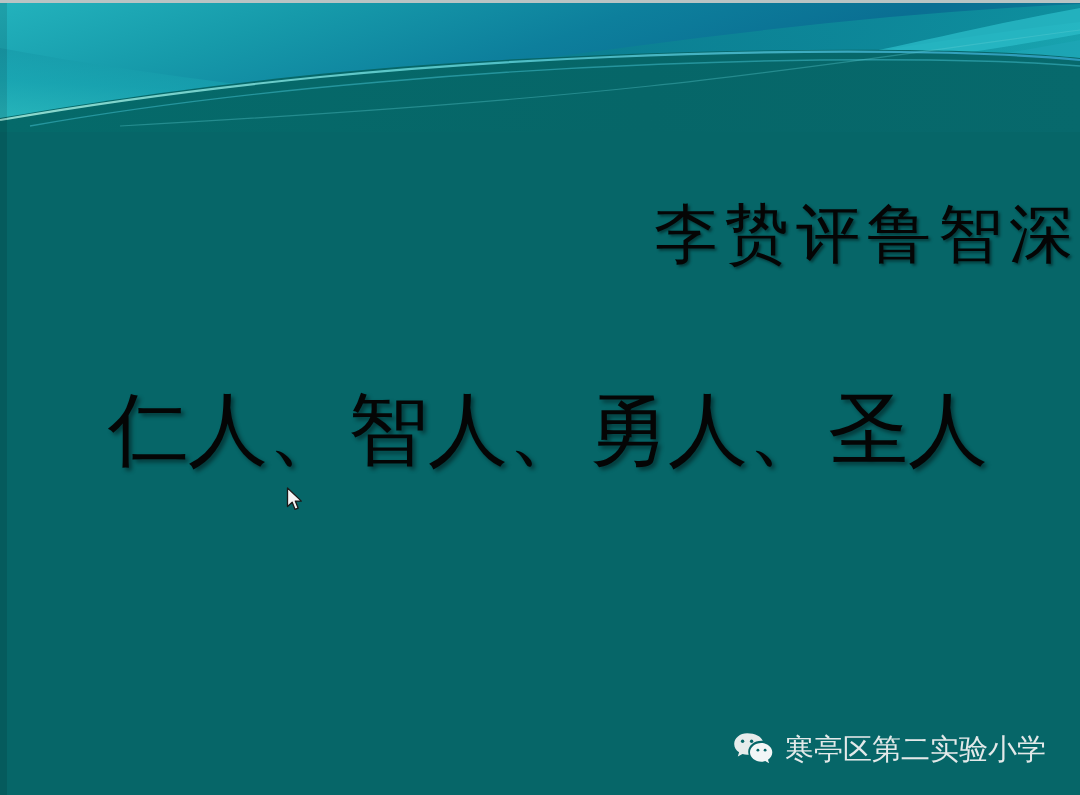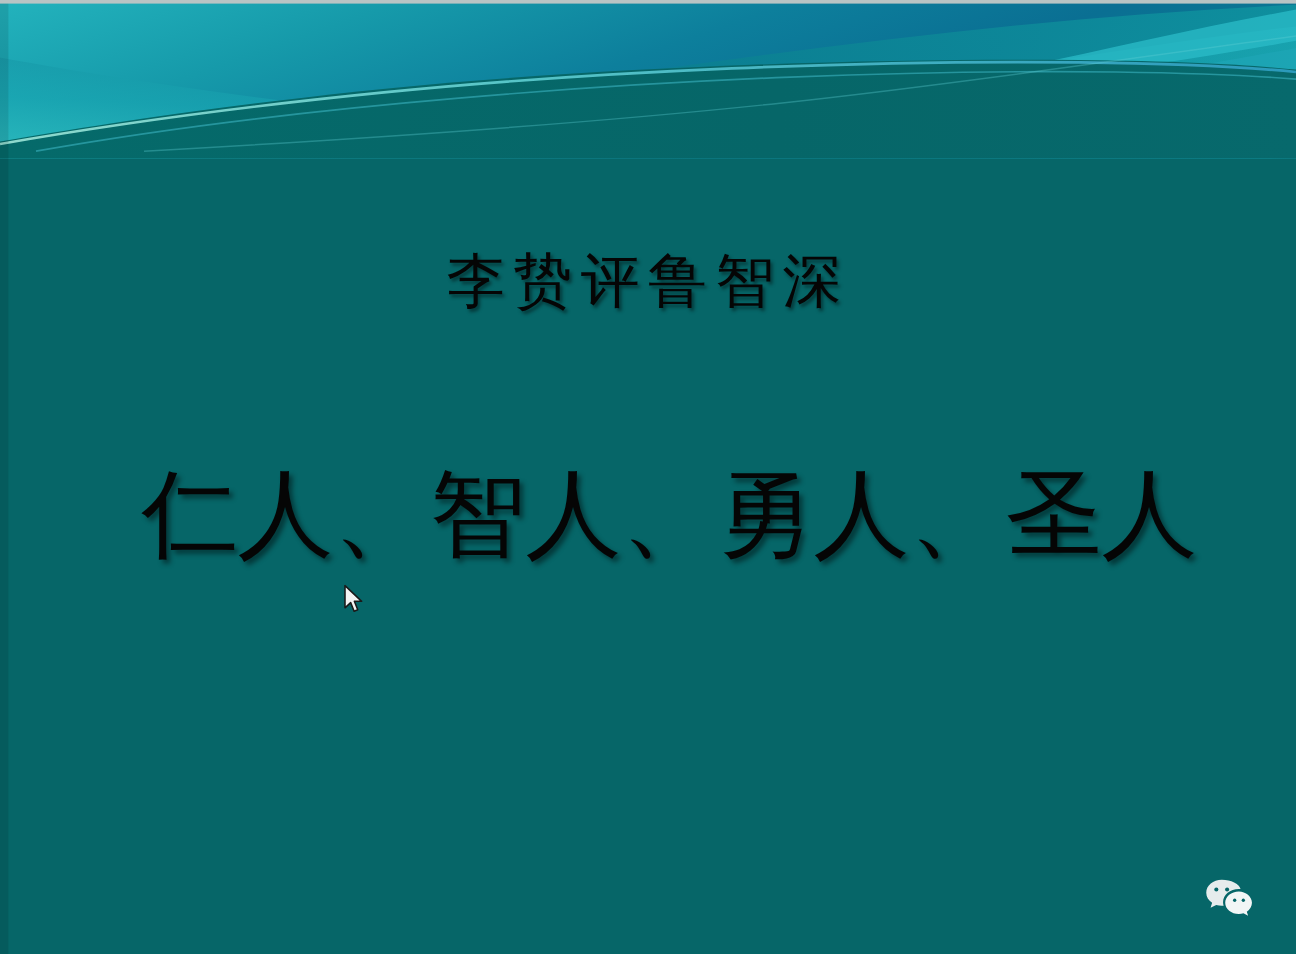--- a/index.html
+++ b/index.html
@@ -55,44 +55,43 @@
     width: 1080px;
     height: 132px;
   }
 
   
   #title-line {
     position: absolute;
     left: 0;
     top: 192px;
     width: 1080px;
-    text-align: center;
+    text-align: right;
     z-index: 20;
     color: #050505;
-    font-size: 49px;
+    font-size: 64px;
     line-height: 86px;
     letter-spacing: 7px;
     font-weight: 400;
     white-space: nowrap;
     text-shadow: 2px 2px 3px rgba(0, 0, 0, 0.45);
   }
 
   #body-block {
     position: absolute;
     left: 108px;
     top: 382px;
     width: 900px;
     z-index: 20;
     color: #050505;
     font-size: 80px;
     line-height: 96px;
     font-weight: 400;
     white-space: nowrap;
     text-shadow: 3px 3px 4px rgba(0, 0, 0, 0.45);
-    text-align: center;
   }
   .body-line { display: block; }
 
   
   #watermark {
     position: absolute;
     right: 34px;
     bottom: 28px;
     z-index: 25;
     display: flex;
@@ -198,20 +197,21 @@
                  0 -6.1 5.9 -11.0 13.2 -11.0 0.5 0 1.0 0 1.4 0.1 C28.5 5.6 22.0 2.2 14.2 2.2 Z" fill="#e6ecec"></path>
         <circle cx="9.6" cy="10.3" r="1.7" fill="#066668"></circle>
         <circle cx="18.6" cy="10.3" r="1.7" fill="#066668"></circle>
 
         <path d="M28.4 11.9 c-6.3 0 -11.4 4.2 -11.4 9.4 0 5.2 5.1 9.4 11.4 9.4 1.3 0 2.6 -0.2 3.8 -0.6
                  l3.9 2.1 -1.1 -3.5 c2.6 -1.7 4.3 -4.4 4.3 -7.4 0 -5.2 -5.1 -9.4 -10.9 -9.4 Z" fill="#f2f6f6"></path>
         <circle cx="24.9" cy="19.2" r="1.4" fill="#066668"></circle>
         <circle cx="32.1" cy="19.2" r="1.4" fill="#066668"></circle>
       </svg>
     </span>
+    <span>寒亭区第二实验小学</span>
   </div>
 
   <div id="mouse-cursor">
     <svg viewBox="0 0 18 26" xmlns="http://www.w3.org/2000/svg">
       <path d="M1.5 1 L1.5 19.5 L6.2 15.2 L9.1 22.4 L12.1 21.1 L9.3 14.1 L15.4 14.1 Z" fill="#f4f4f4" stroke="#1a1a1a" stroke-width="1.3" stroke-linejoin="round"></path>
     </svg>
   </div>
 
   <div id="left-edge-band"></div>
   <div id="top-hairline"></div>

